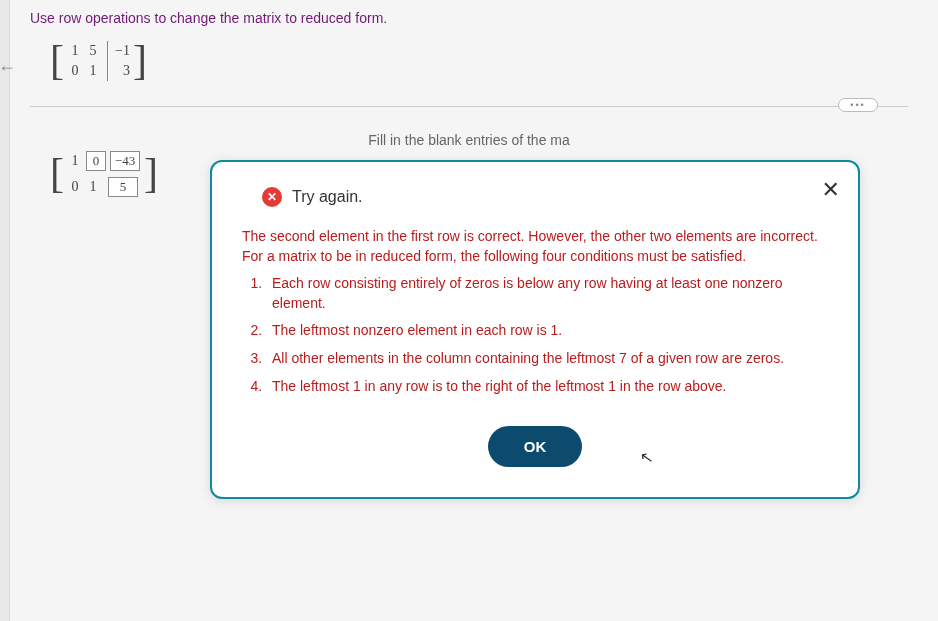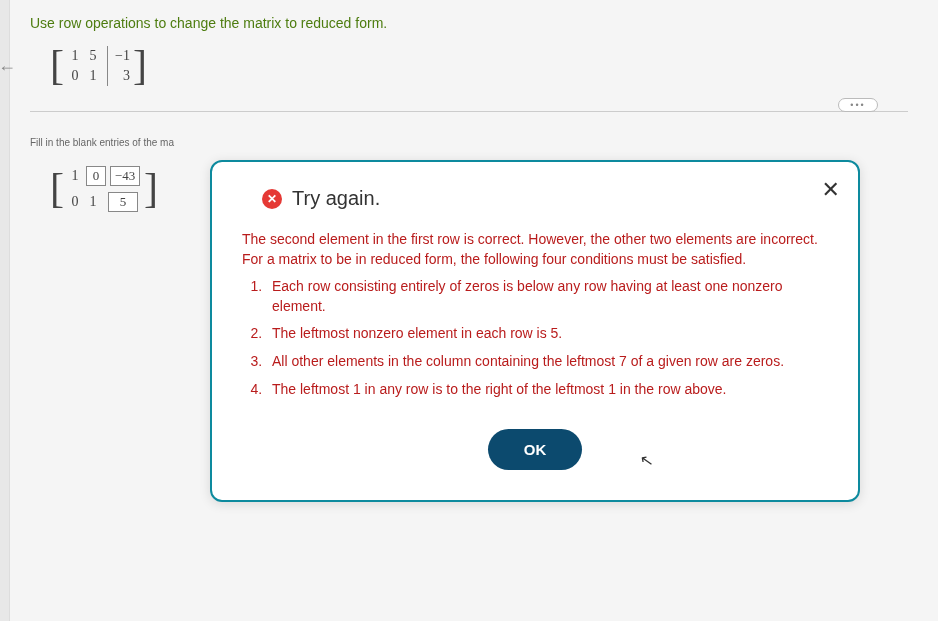--- a/index.html
+++ b/index.html
@@ -27,23 +27,22 @@
       top: 55px;
       color: #888;
       font-size: 18px;
       cursor: pointer;
     }
     .content {
       padding: 10px 30px 20px 30px;
     }
     .question-text {
       font-size: 14px;
-      color: #4d7c0f;
+      color: #701a75;
       margin-bottom: 15px;
-      margin-top: 5px;
     }
     .matrix {
       display: inline-flex;
       align-items: center;
       font-family: 'Times New Roman', serif;
       font-size: 14px;
       color: #444;
       margin-left: 20px;
       margin-bottom: 20px;
     }
@@ -93,23 +92,23 @@
       color: #888;
       cursor: pointer;
       letter-spacing: 2px;
     }
     .divider {
       border: none;
       border-top: 1px solid #ccc;
       margin: 5px 0 25px 0;
     }
     .subprompt {
-      font-size: 10px;
+      font-size: 14px;
       color: #666;
-      margin-bottom: 15px;
+      text-align: center;
     }
     .answer-matrix {
       margin-left: 20px;
     }
     .answer-matrix .matrix-row { height: 26px; }
     .input-box {
       display: inline-block;
       min-width: 20px;
       padding: 1px 3px;
       border: 1px solid #888;
@@ -161,21 +160,21 @@
       border-radius: 50%;
       background: #e53935;
       color: #fff;
       display: flex;
       align-items: center;
       justify-content: center;
       font-size: 12px;
       font-weight: bold;
     }
     .modal-title {
-      font-size: 20px;
+      font-size: 16px;
       color: #333;
       font-weight: 400;
     }
     .modal-body {
       font-size: 14px;
       color: #b91c1c;
       line-height: 1.4;
     }
     .modal-body p { margin-bottom: 8px; }
     .modal-body ol {
@@ -271,20 +270,20 @@
     <span>✕</span>
   </button>
   <div class="modal-header">
     <div class="error-icon">✕</div>
     <div class="modal-title">Try again.</div>
   </div>
   <div class="modal-body">
     <p>The second element in the first row is correct. However, the other two elements are incorrect. For a matrix to be in reduced form, the following four conditions must be satisfied.</p>
     <ol>
       <li>Each row consisting entirely of zeros is below any row having at least one nonzero element.</li>
-      <li>The leftmost nonzero element in each row is 5.</li>
+      <li>The leftmost nonzero element in each row is 1.</li>
       <li>All other elements in the column containing the leftmost 7 of a given row are zeros.</li>
       <li>The leftmost 1 in any row is to the right of the leftmost 1 in the row above.</li>
     </ol>
   </div>
   <button class="ok-button">OK</button>
   <div class="cursor-pointer">↖</div>
 </div>
 
 </body></html>

